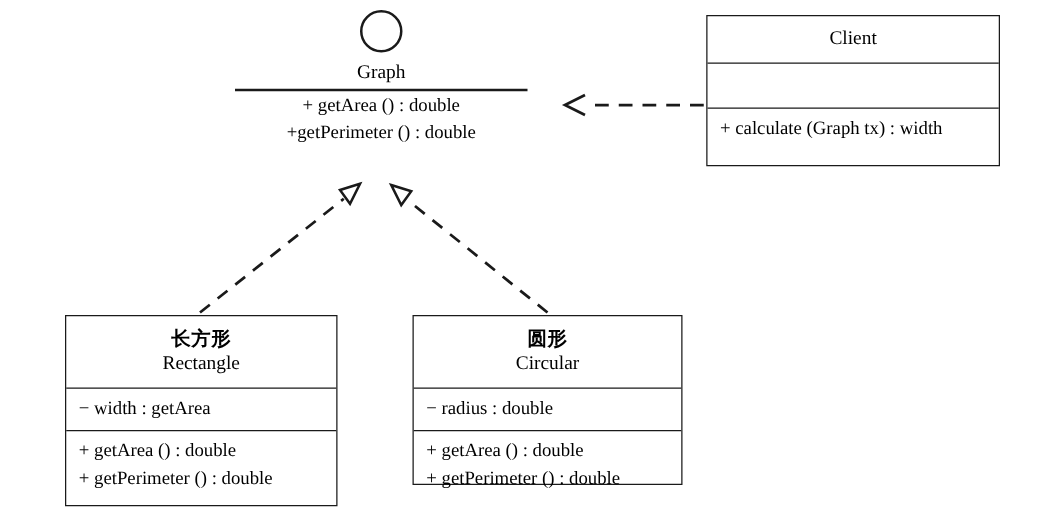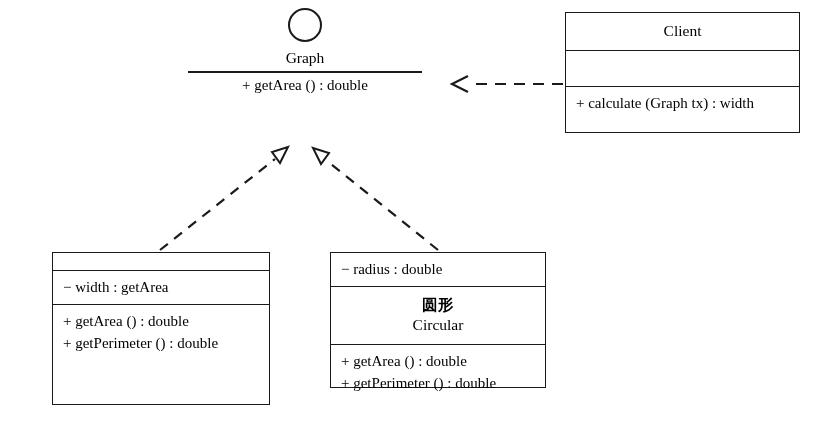--- a/index.html
+++ b/index.html
@@ -121,52 +121,55 @@
       <polygon points="313,148 329,153 321,164" fill="#ffffff" stroke="#1a1a1a" stroke-width="2.0" stroke-linejoin="miter"></polygon>
     </g>
   </svg>
 
   <div id="interface-graph">
     <div class="iface-circle"></div>
     <div class="iface-name">Graph</div>
     <div class="iface-rule"></div>
     <div class="iface-ops">
       <div class="member">+ getArea () : double</div>
+      <div class="member">+getPerimeter () : double</div>
     </div>
   </div>
 
   <div class="uml-box" id="class-client" style="left:565px; top:12px; width:235px; height:121px;">
     <div class="compartment comp-title">
       <div class="cls-en">Client</div>
     </div>
     <div class="compartment comp-empty" style="height:36px;"></div>
     <div class="compartment">
       <div class="member">+ calculate (Graph tx) : width</div>
     </div>
   </div>
 
   <div class="uml-box" id="class-rectangle" style="left:52px; top:252px; width:218px; height:153px;">
     <div class="compartment comp-title">
+      <div class="cls-cn">长方形</div>
+      <div class="cls-en">Rectangle</div>
     </div>
     <div class="compartment">
       <div class="member">− width : getArea</div>
     </div>
     <div class="compartment">
       <div class="member">+ getArea () : double</div>
       <div class="member">+ getPerimeter () : double</div>
     </div>
   </div>
 
   <div class="uml-box" id="class-circular" style="left:330px; top:252px; width:216px; height:136px;">
-    <div class="compartment">
-      <div class="member">− radius : double</div>
-    </div>
     <div class="compartment comp-title">
       <div class="cls-cn">圆形</div>
       <div class="cls-en">Circular</div>
+    </div>
+    <div class="compartment">
+      <div class="member">− radius : double</div>
     </div>
     <div class="compartment">
       <div class="member">+ getArea () : double</div>
       <div class="member">+ getPerimeter () : double</div>
     </div>
   </div>
 
 </div>
 
 </body></html>

